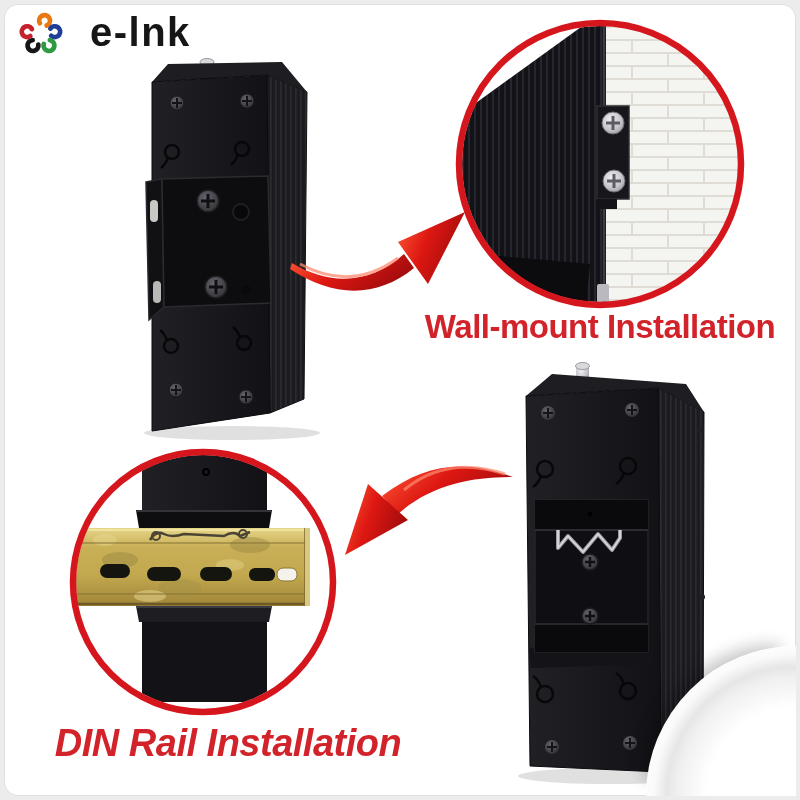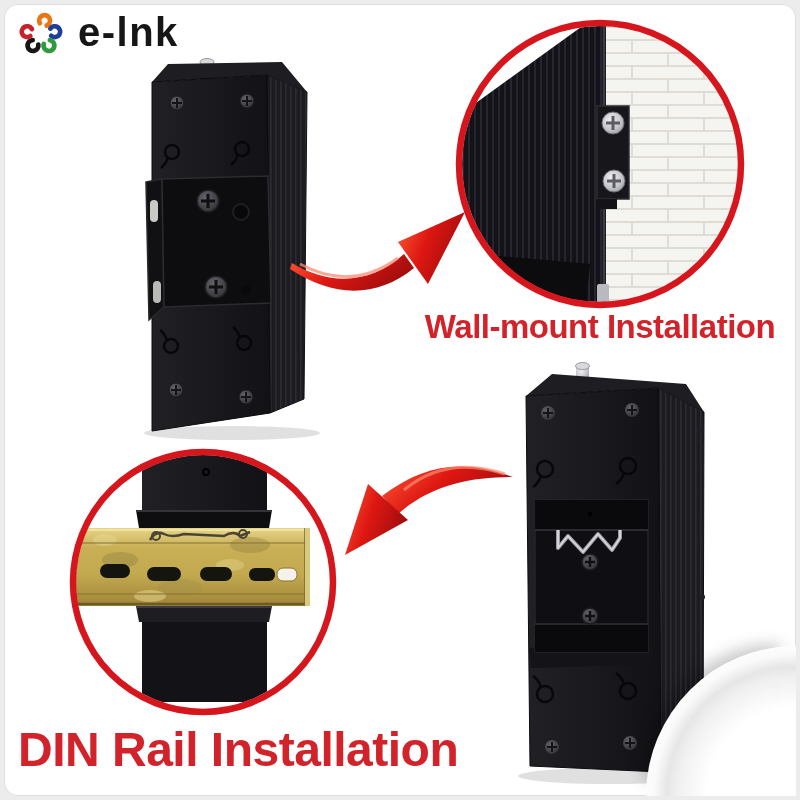--- a/index.html
+++ b/index.html
@@ -1,24 +1,24 @@
 <!DOCTYPE html>
 <html style="--caption-red: #d2232a; --ring-red: #d6161d; --arrow-red: #dd1712; --device-black: #17171a; --rail-gold: #c2a94f; --logo-orange: #e87812; --logo-blue: #1e3e9a; --logo-green: #2d9a3f; --logo-red: #c5232b; --logo-black: #161616;"><head>
 <meta charset="utf-8">
 <style>
   html,body{margin:0;padding:0;width:800px;height:800px;overflow:hidden;background:#ececec;
     font-family:"Liberation Sans",sans-serif;}
   .card{position:absolute;inset:4px;background:#ffffff;border:1px solid #e0e0e0;border-radius:14px;}
   .scene{position:absolute;left:0;top:0;width:800px;height:800px;z-index:2;}
-  .logo{position:absolute;left:14px;top:4px;z-index:4;display:flex;align-items:center;gap:8px;}
+  .logo{position:absolute;left:14px;top:4px;z-index:4;display:flex;align-items:center;gap:20px;}
   .logo-text{font-size:40px;font-weight:700;color:#161616;letter-spacing:1.5px;line-height:56px;}
   .caption{position:absolute;z-index:4;font-weight:700;color:var(--caption-red,#d2232a);
     text-align:center;letter-spacing:-0.5px;white-space:nowrap;}
   .caption-wall{left:398px;top:308px;width:404px;font-size:33px;}
-  .caption-din{left:18px;top:722px;width:420px;font-size:48px;}
+  .caption-din{left:18px;top:722px;width:420px;font-size:38px;font-style:italic;}
   .ring{fill:none;stroke:var(--ring-red,#d6161d);stroke-width:6.5px;}
   .page-curl{position:absolute;right:4px;bottom:4px;width:150px;height:150px;z-index:6;
     border-top-left-radius:100%;
     background:radial-gradient(circle at 100% 100%, #ffffff 42%, #f0f0f0 56%, #e6e6e6 61%, #fafafa 67%, #ffffff 74%);
     box-shadow:-9px -9px 16px -7px rgba(0,0,0,0.22);}
 </style>
 </head>
 <body>
 
 <div class="card"></div>

